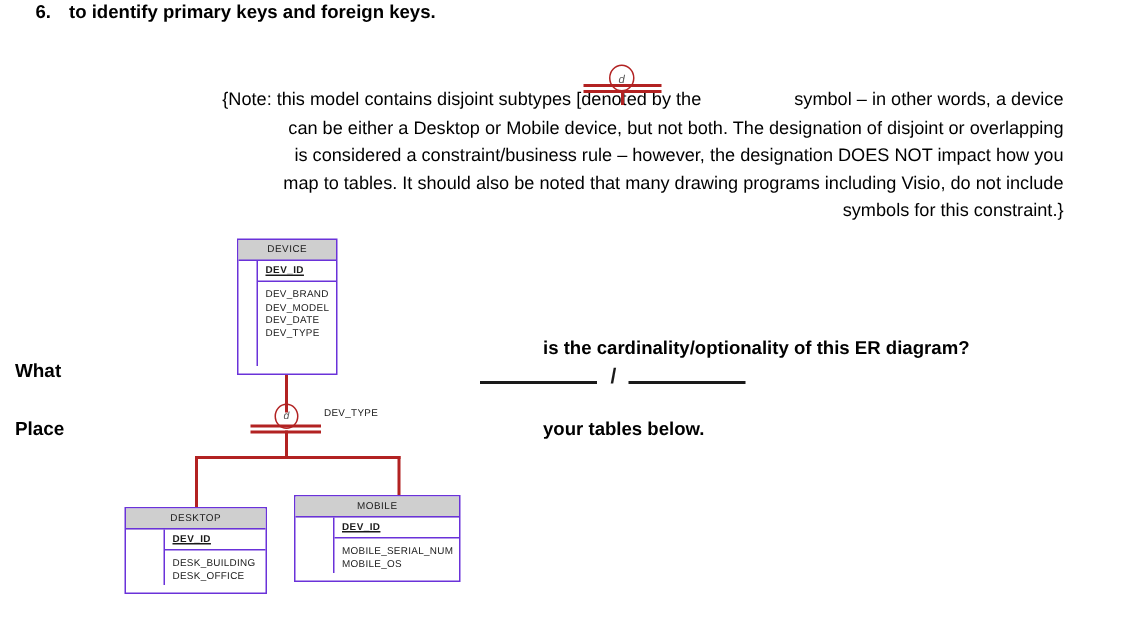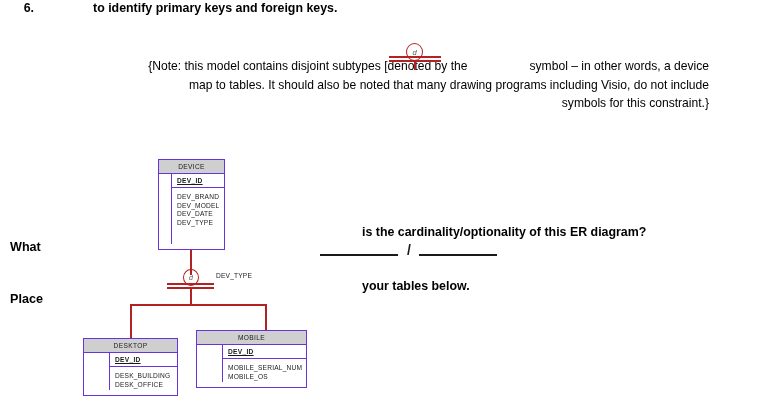--- a/index.html
+++ b/index.html
@@ -34,21 +34,21 @@
     font-weight: bold;
     line-height: 17px;
     flex: none;
   }
   .q-text {
     font-size: 12.4px;
     font-weight: bold;
     line-height: 17px;
     width: 640px;
   }
-  .q-text .l2 { display: block; margin-left: 47px; }
+  .q-text .l2 { display: block; }
 
   
   #note-block {
     position: absolute;
     left: 19px;
     top: 57px;
     width: 690px;
     font-size: 12.1px;
     line-height: 18.6px;
   }
@@ -81,21 +81,21 @@
     background: #b22222;
   }
 
   
   .side-word {
     position: absolute;
     font-size: 12.6px;
     font-weight: bold;
   }
   #what-word  { left: 10px; top: 240px; }
-  #place-word { left: 10px; top: 279px; margin-top: 13px; }
+  #place-word { left: 10px; top: 279px; }
 
   
   .right-text {
     position: absolute;
     font-size: 12.4px;
     font-weight: bold;
     margin-left: 40px;
   }
   #cardinality-question { left: 322px; top: 225px; }
   #place-tables-text    { left: 322px; top: 279px; }
@@ -188,20 +188,22 @@
     <div class="q-text">
       <span class="l2">to identify primary keys and foreign keys.</span>
     </div>
   </div>
 </div>
 
 <div id="note-block">
   <div class="note-line">
     <span>{Note: this model contains disjoint subtypes [denoted by the</span><span class="inline-sym-space"></span><span>symbol – in other words, a device</span>
   </div>
+  <div class="note-line indent">can be either a Desktop or Mobile device, but not both.  The designation of disjoint or overlapping</div>
+  <div class="note-line indent">is considered a constraint/business rule – however, the designation DOES NOT impact how you</div>
   <div class="note-line indent">map to tables.  It should also be noted that many drawing programs including Visio, do not include</div>
   <div class="note-line indent">symbols for this constraint.}</div>
 </div>
 
 <div id="inline-disjoint">
   <div class="disjoint-circle" style="left:17px; top:0px; width:15px; height:16px; font-size:7.5px;">d</div>
   <div class="disjoint-bar" style="left:0px;  top:13px; width:52px; height:1.6px;"></div>
   <div class="disjoint-bar" style="left:0px;  top:17px; width:52px; height:1.6px;"></div>
   <div class="disjoint-bar" style="left:25px; top:18px; width:1.8px; height:9px;"></div>
 </div>

